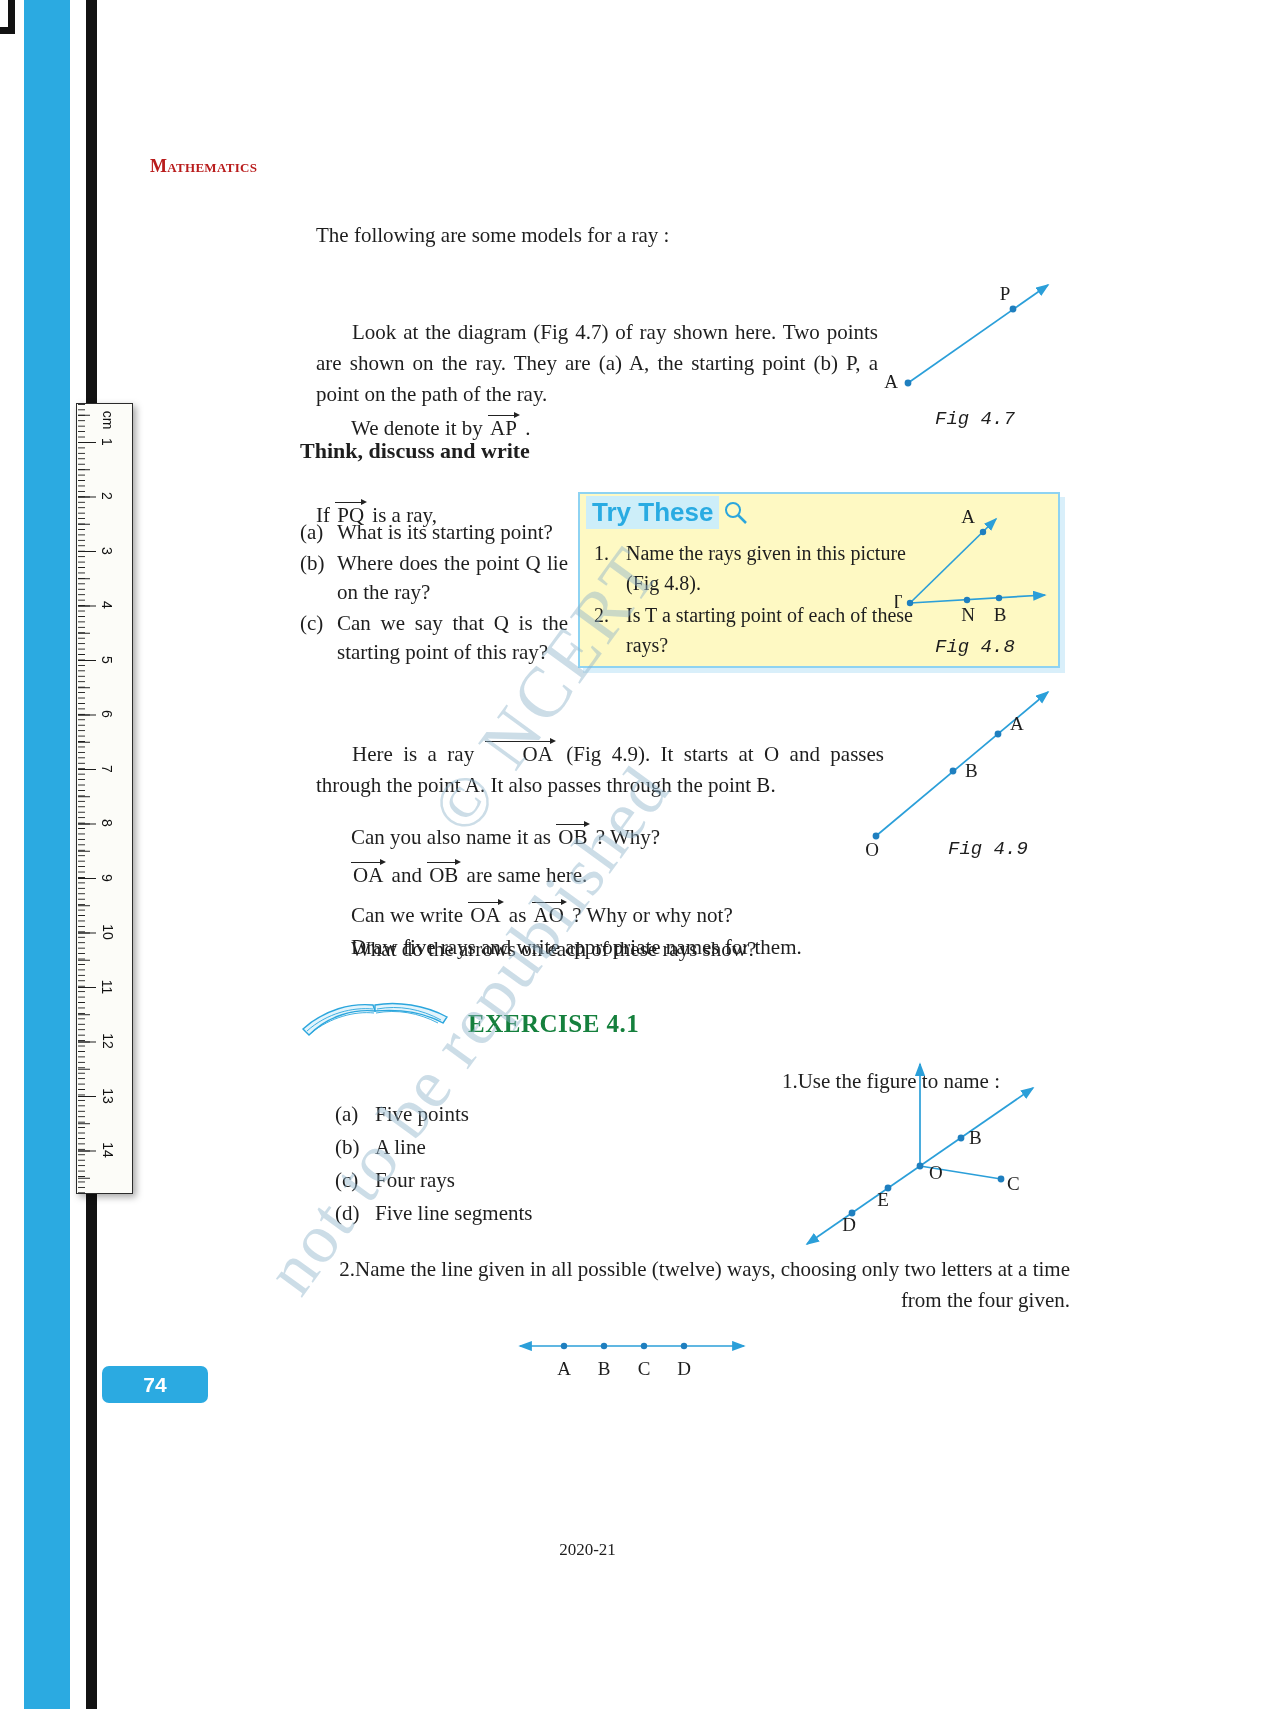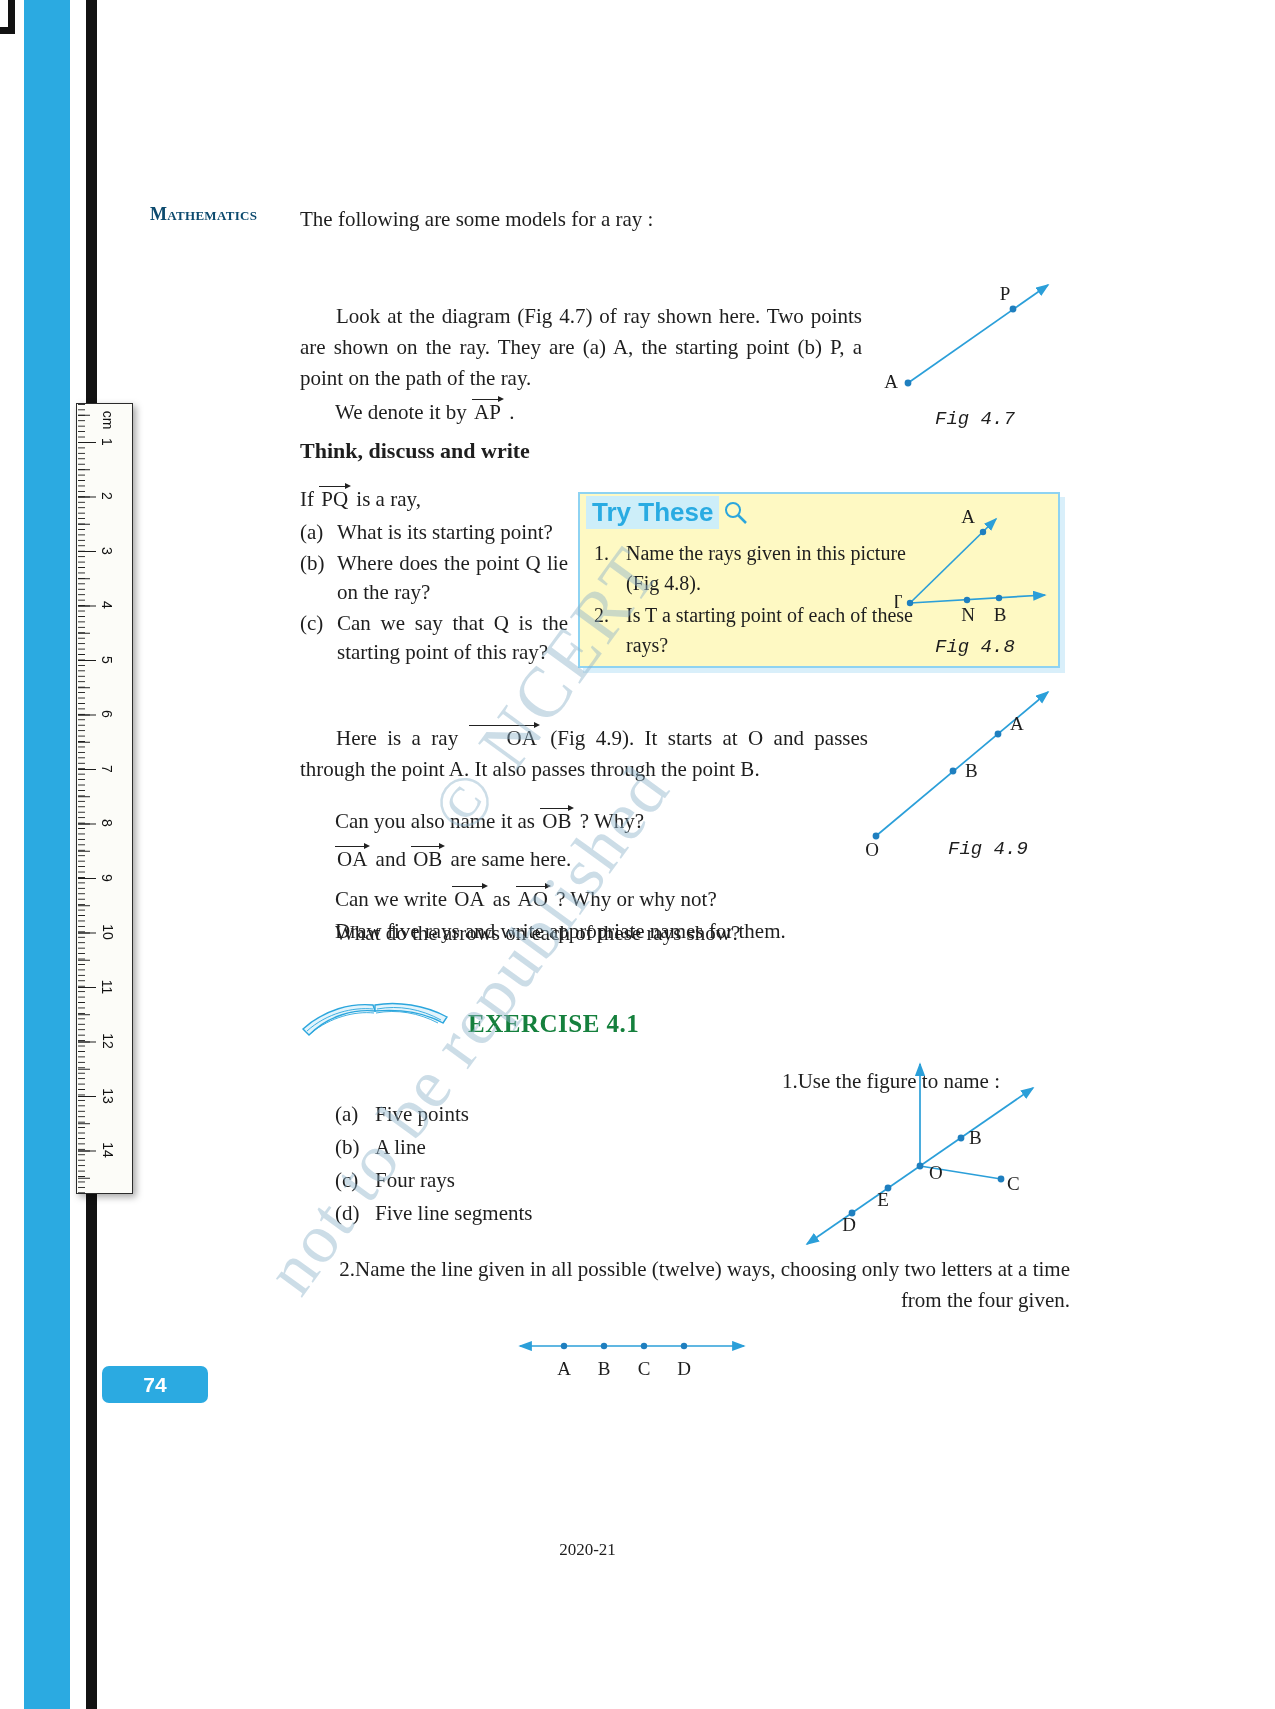--- a/index.html
+++ b/index.html
@@ -1,19 +1,19 @@
 <!DOCTYPE html>
 <html><head>
 <meta charset="utf-8">
 <style>
   html,body{margin:0;padding:0;background:#fff;}
   .page{position:relative;width:1275px;height:1709px;background:#fff;overflow:hidden;
         font-family:"Liberation Serif",serif;color:#1e1e1e;}
   .abs{position:absolute;}
-  p{margin:0;}
+  p{margin:16px;}
   .para{font-size:21px;line-height:31px;}
   .just{text-align:justify;}
   
   .bluebar{position:absolute;left:24px;top:0;width:46px;height:1709px;background:#2BAAE1;}
   .blackstrip{position:absolute;left:86px;top:0;width:11px;height:1709px;background:#121212;}
   .cropv{position:absolute;left:8px;top:0;width:7px;height:34px;background:#121212;}
   .croph{position:absolute;left:0;top:27px;width:8px;height:7px;background:#121212;}
   
   .ruler{position:absolute;left:76px;top:403px;width:55px;height:789px;background:#fcfcf8;
          border:1.5px solid #2b2b2b;box-shadow:3px 3px 7px rgba(0,0,0,.35);}
@@ -22,21 +22,21 @@
       linear-gradient(to bottom,#1c1c1c 0 1.4px,transparent 1.4px),
       linear-gradient(to bottom,#1c1c1c 0 1.1px,transparent 1.1px),
       linear-gradient(to bottom,#1c1c1c 0 1px,transparent 1px);
     background-size:18px 54.5px,12px 27.25px,7px 5.45px;
     background-repeat:repeat-y;
     background-position:0 38px,0 38px,0 38px;}
   .rnum{position:absolute;left:26px;font-family:"Liberation Sans",sans-serif;font-size:14px;
         color:#111;transform:rotate(90deg);white-space:nowrap;}
   .runit{left:22px;}
   
-  .runhead{font-variant:small-caps;font-weight:bold;color:#0c4a6e;font-size:18px;letter-spacing:.3px;margin-top:48px;}
+  .runhead{font-variant:small-caps;font-weight:bold;color:#b91c1c;font-size:18px;letter-spacing:.3px;}
   .think-h{font-size:22px;font-weight:bold;}
   .exheading{font-size:25px;font-weight:bold;color:#15803d;letter-spacing:.5px;}
   
   .ray{position:relative;display:inline-block;padding:4px 3px 0 2px;line-height:1;}
   .ray::before{content:"";position:absolute;top:1px;left:0;right:6px;border-top:1.4px solid #222;}
   .ray::after{content:"";position:absolute;top:-2.2px;right:0;width:0;height:0;
     border-left:6px solid #222;border-top:3.5px solid transparent;border-bottom:3.5px solid transparent;}
   
   .titem{display:flex;font-size:21px;line-height:29px;margin-bottom:2px;}
   .titem .inum{width:37px;flex:none;}

